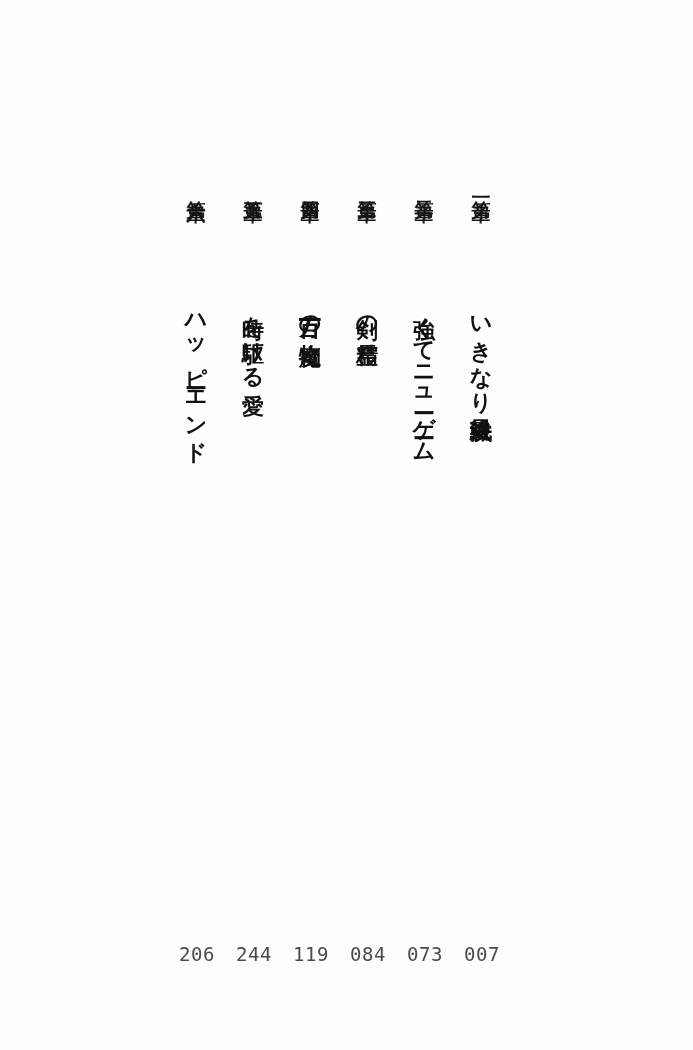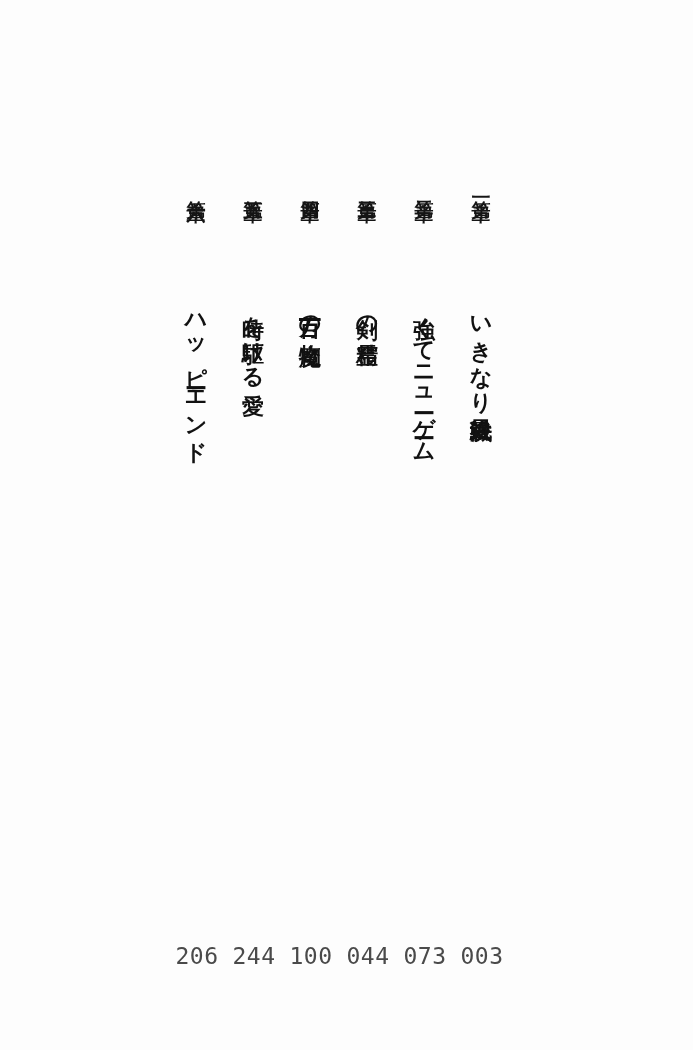--- a/index.html
+++ b/index.html
@@ -48,54 +48,54 @@
     color: #111111;
     white-space: nowrap;
   }
   .chapter-page {
     position: absolute;
     top: 943px;
     left: 50%;
     transform: translateX(-50%);
     writing-mode: horizontal-tb;
     font-family: "DejaVu Sans Mono", monospace;
-    font-size: 23px;
+    font-size: 19px;
     font-weight: 400;
     letter-spacing: 0.5px;
     color: #4a4a4a;
     white-space: nowrap;
   }
 </style>
 </head>
 <body>
 
 <div class="book-page">
 
   <div class="toc-column" style="--cx:482px">
     <div class="chapter-label">第一章</div>
     <div class="chapter-title">いきなり最終決戦</div>
-    <div class="chapter-page">003</div>
+    <div class="chapter-page">007</div>
   </div>
 
   <div class="toc-column" style="--cx:425px">
     <div class="chapter-label">第二章</div>
     <div class="chapter-title">強くてニューゲーム</div>
     <div class="chapter-page">073</div>
   </div>
 
   <div class="toc-column" style="--cx:368px">
     <div class="chapter-label">第三章</div>
     <div class="chapter-title">剣の精霊</div>
-    <div class="chapter-page">044</div>
+    <div class="chapter-page">084</div>
   </div>
 
   <div class="toc-column" style="--cx:311px">
     <div class="chapter-label">第四章</div>
     <div class="chapter-title">百万の魔物</div>
-    <div class="chapter-page">100</div>
+    <div class="chapter-page">119</div>
   </div>
 
   <div class="toc-column" style="--cx:254px">
     <div class="chapter-label">第五章</div>
     <div class="chapter-title">時を駆ける愛</div>
     <div class="chapter-page">244</div>
   </div>
 
   <div class="toc-column" style="--cx:197px">
     <div class="chapter-label">第六章</div>

